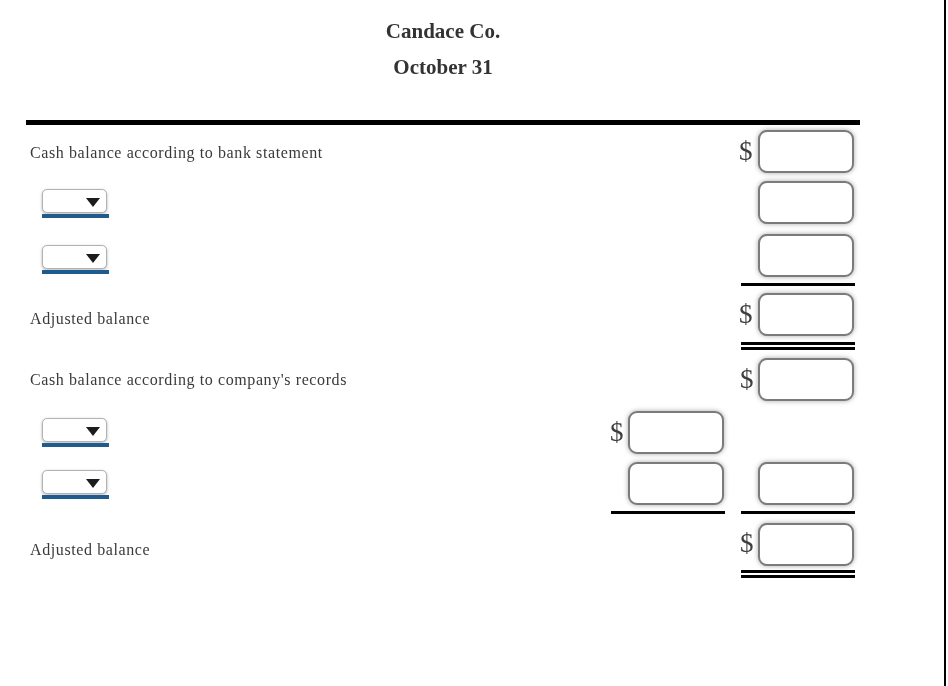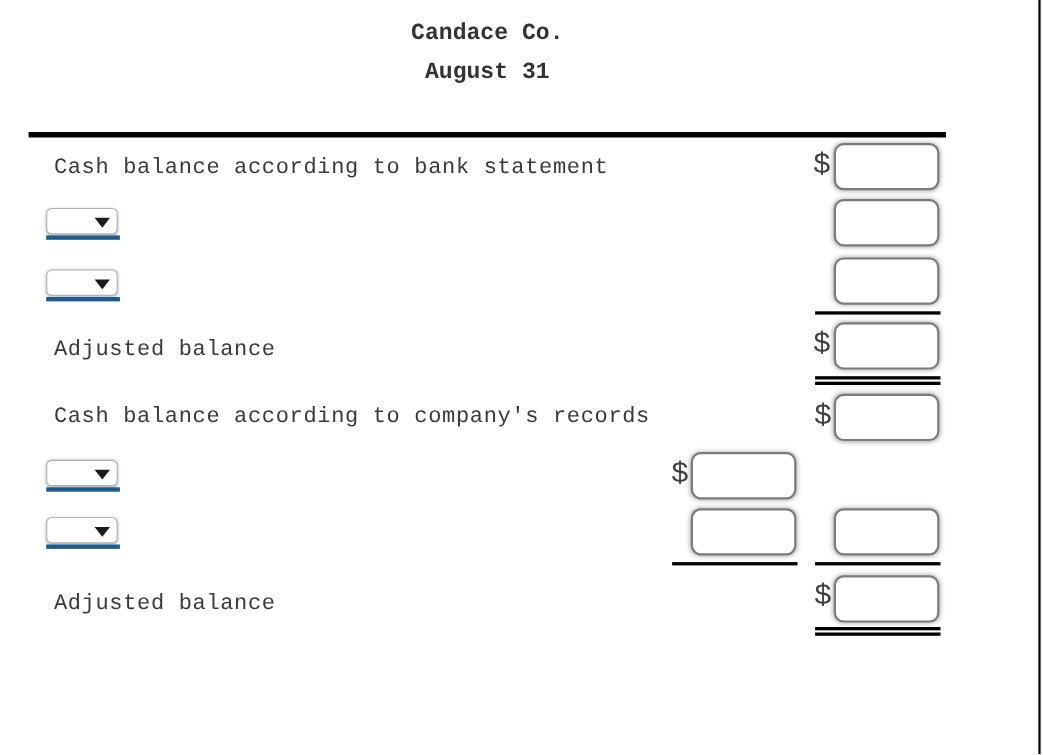--- a/index.html
+++ b/index.html
@@ -1,37 +1,37 @@
 <!DOCTYPE html>
 <html><head>
 <meta charset="utf-8">
 <style>
   * { margin:0; padding:0; box-sizing:border-box; }
   html,body { background:#ffffff; }
   .page {
     position:relative;
     width:948px; height:686px;
     background:#ffffff;
-    font-family:Liberation Mono, monospace;
+    font-family:Liberation Serif, serif;
     color:#3a3a3a;
     overflow:hidden;
   }
 
   
   .right-border { position:absolute; left:944px; top:0; width:2px; height:686px; background:#000; }
 
   
   .title-block {
     position:absolute; left:26px; top:13px; width:834px;
     text-align:center; font-weight:bold; font-size:21px; line-height:36px; color:#333;
   }
   .title-rule { position:absolute; left:26px; top:120px; width:834px; height:5px; background:#000; }
 
   
-  .row-label { position:absolute; left:49px; font-size:20px; letter-spacing:0.6px; line-height:24px; white-space:nowrap; }
+  .row-label { position:absolute; left:30px; font-size:16px; letter-spacing:0.6px; line-height:24px; white-space:nowrap; }
   #lbl-bank-balance    { top:141px; }
   #lbl-bank-adjusted   { top:307px; }
   #lbl-company-balance { top:368px; }
   #lbl-company-adjusted{ top:538px; }
 
   
   .dollar { position:absolute; font-size:27px; line-height:30px; color:#3f3f3f; }
   #cur-bank-balance    { left:739px; top:136px; }
   #cur-bank-adjusted   { left:739px; top:299px; }
   #cur-company-balance { left:740px; top:364px; }
@@ -84,21 +84,21 @@
 </style>
 </head>
 <body>
 
 <div class="page">
 
   <div class="right-border"></div>
 
   <div class="title-block">
     <div>Candace Co.</div>
-    <div>August 31</div>
+    <div>October 31</div>
   </div>
   <div class="title-rule"></div>
 
   <div class="row-label" id="lbl-bank-balance">Cash balance according to bank statement</div>
   <span class="dollar" id="cur-bank-balance">$</span>
   <input class="amt" id="amt-bank-balance" type="text" value="" style="">
 
   <div class="sel" id="sel-bank-1">
     <span class="sel-text"></span>
     <span class="caret"></span>

